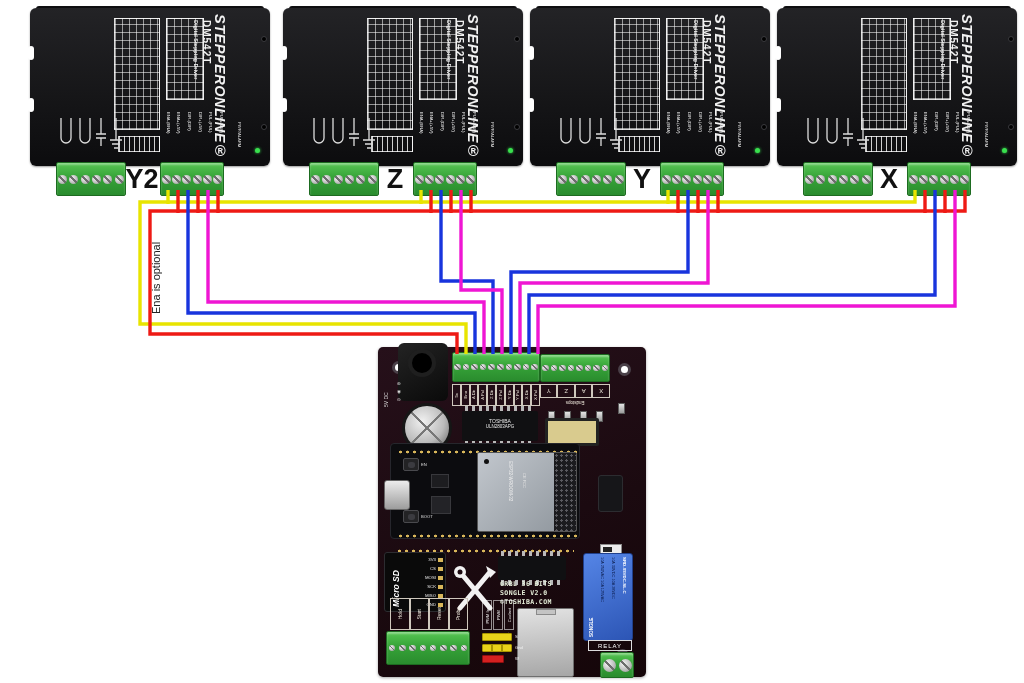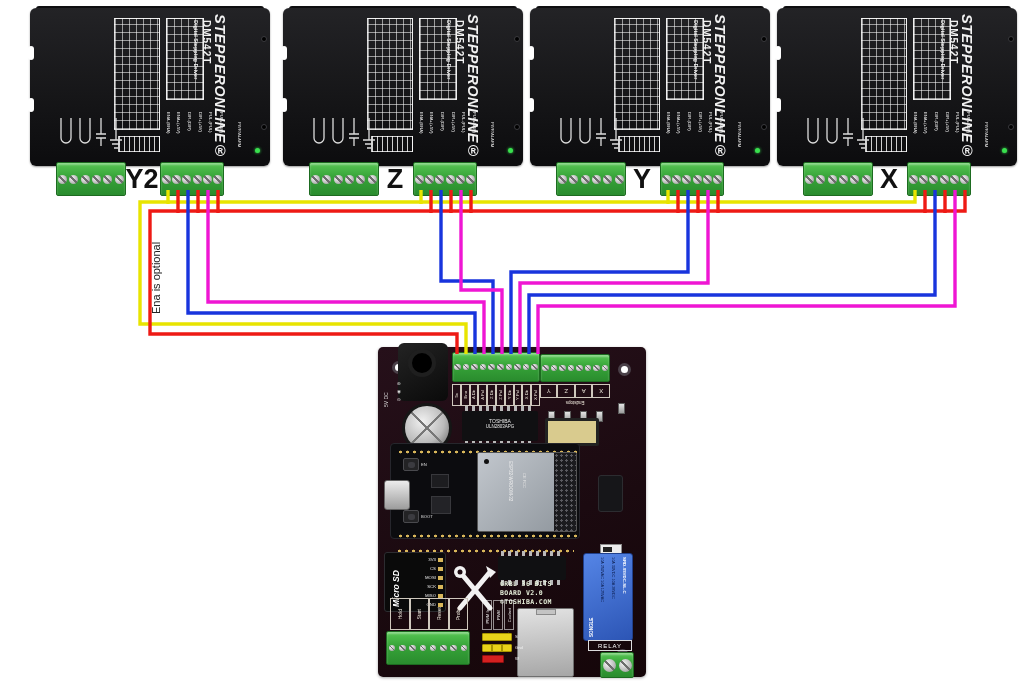--- a/index.html
+++ b/index.html
@@ -475,21 +475,21 @@
         <line x1="8" y1="10" x2="38" y2="46"></line>
         <line x1="38" y1="10" x2="8" y2="46"></line>
       </g>
       <circle cx="8" cy="10" r="6" fill="#f2f2f2"></circle>
       <circle cx="8" cy="10" r="2.5" fill="#1b0a10"></circle>
       <path d="M34,4 L44,10 L38,16 Z" fill="#f2f2f2"></path>
     </svg>
 
     <div class="title3" data-name="board-title">
       <div data-name="board-title-line1">GRBL 36 BITS</div>
-      <div data-name="board-title-line2">BOARD V2.0</div>
+      <div data-name="board-title-line2">SONGLE V2.0</div>
       <div data-name="board-title-line3">©TOSHIBA.COM</div>
     </div>
 
     <div class="relay" data-name="relay">
       <span class="wv flip" style="color:#fff;font-weight:bold;font-size:4.6px;" data-name="relay-brand">SONGLE</span>
       <span class="wv" style="color:#0c1d4d;" data-name="relay-rating-ac">10A 250VAC 10A 125VAC</span>
       <span class="wv" style="color:#0c1d4d;" data-name="relay-rating-dc">10A 30VDC 10A 28VDC</span>
       <span class="wv" style="color:#fff;font-weight:bold;font-size:4.4px;" data-name="relay-model">SRD-05VDC-SL-C</span>
     </div>
     <div class="relaybox" data-name="relay-silk-label">

